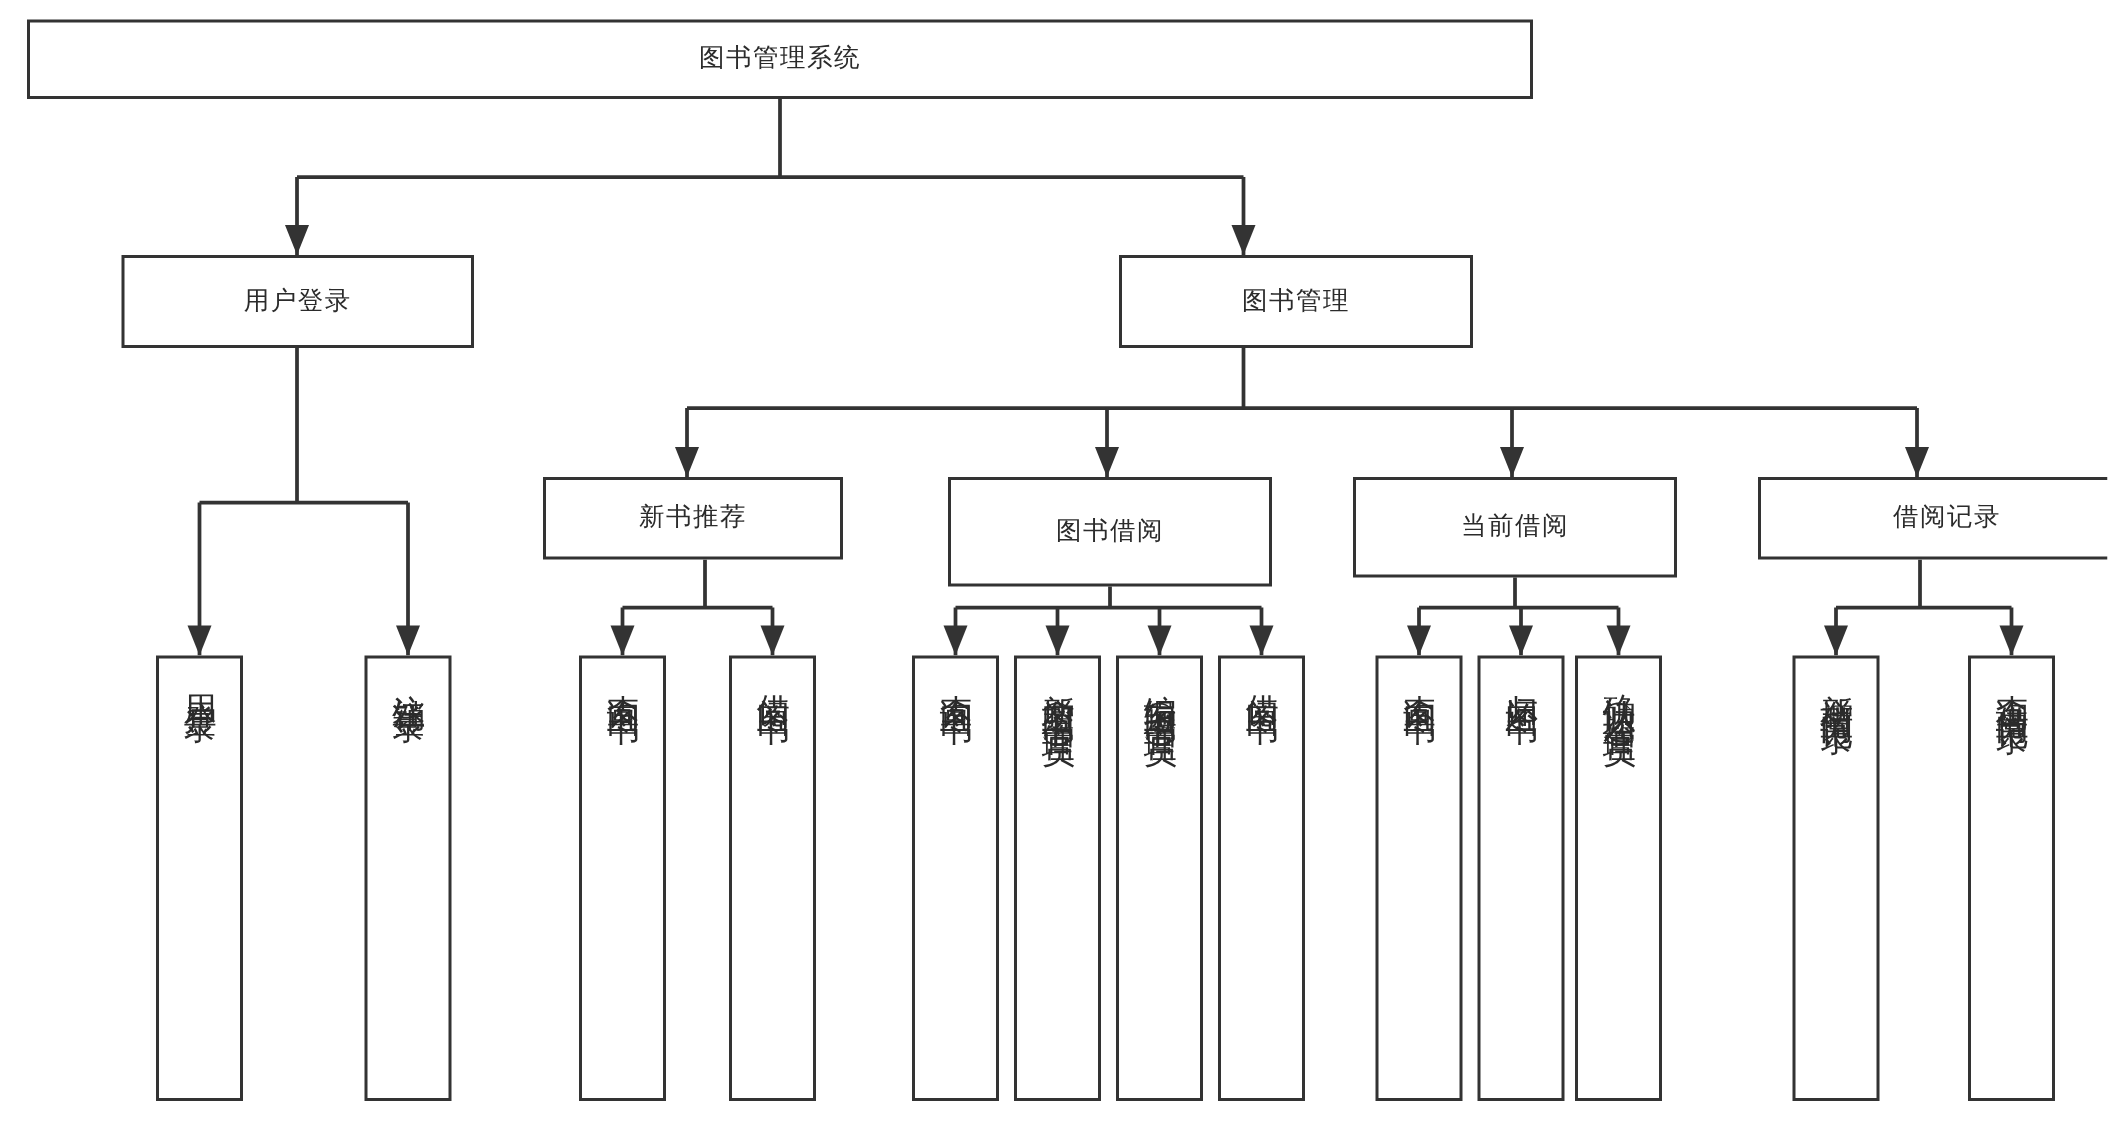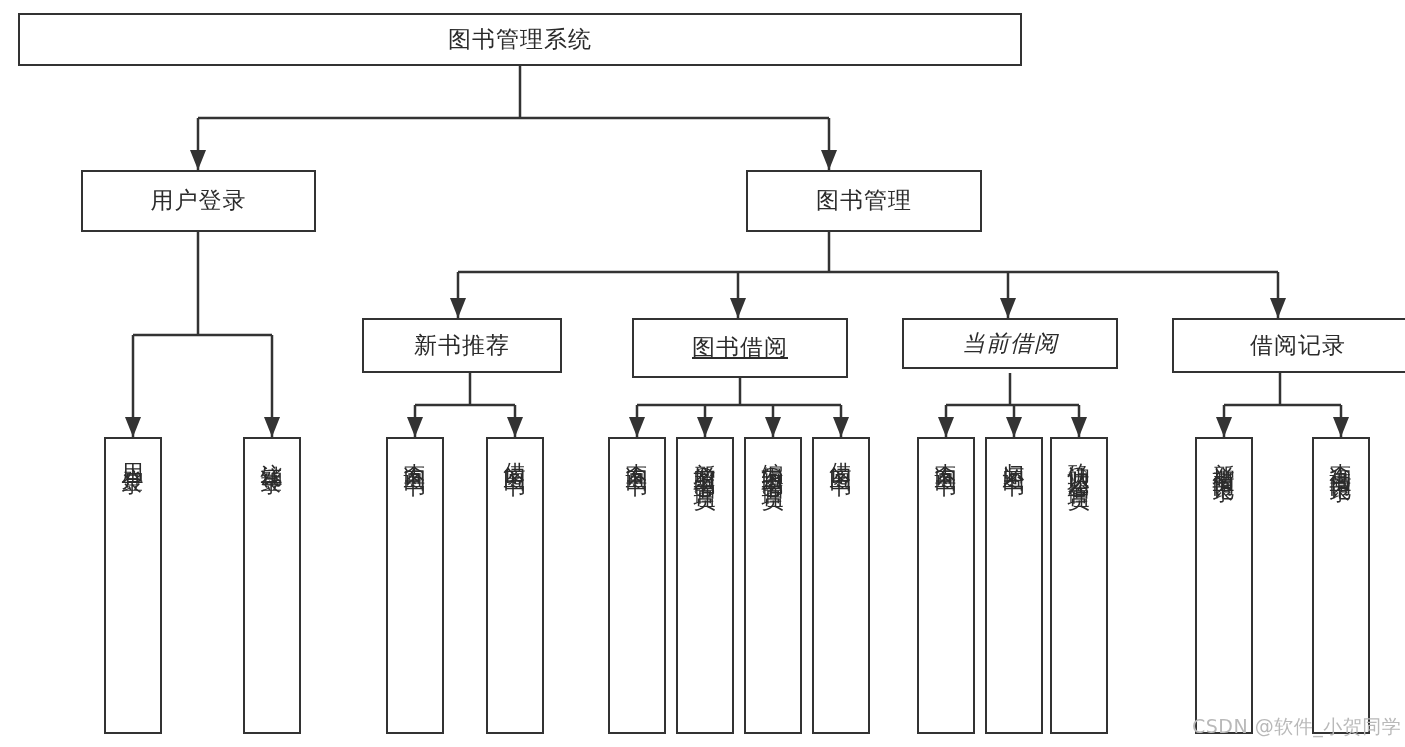--- a/index.html
+++ b/index.html
@@ -29,21 +29,21 @@
     position: absolute;
     box-sizing: border-box;
     border: 2.5px solid #333333;
     background: #ffffff;
     display: flex;
     align-items: center;
     justify-content: center;
     color: #2b2b2b;
   }
   .node-h .label {
-    font-size: 23px;
+    font-size: 17px;
     letter-spacing: 1px;
     line-height: 1.2;
     white-space: nowrap;
   }
   .node-v {
     align-items: flex-start;
     justify-content: center;
     padding-top: 6px;
   }
   .node-v .label {
@@ -126,24 +126,24 @@
       </div>
       <div class="node node-h" style="left: 81px; top: 170px; width: 235px; height: 62px;">
         <span class="label">用户登录</span>
       </div>
       <div class="node node-h" style="left: 746px; top: 170px; width: 236px; height: 62px;">
         <span class="label">图书管理</span>
       </div>
       <div class="node node-h" style="left: 362px; top: 318px; width: 200px; height: 55px;">
         <span class="label">新书推荐</span>
       </div>
-      <div class="node node-h" style="left: 632px; top: 318px; width: 216px; height: 60px; text-decoration: underline;">
+      <div class="node node-h" style="left: 632px; top: 318px; width: 216px; height: 73px;">
         <span class="label">图书借阅</span>
       </div>
-      <div class="node node-h" style="left: 902px; top: 318px; width: 216px; height: 51px; font-style: italic;">
+      <div class="node node-h" style="left: 902px; top: 318px; width: 216px; height: 67px;">
         <span class="label">当前借阅</span>
       </div>
       <div class="node node-h" style="left: 1172px; top: 318px; width: 252px; height: 55px;">
         <span class="label">借阅记录</span>
       </div>
       <div class="node node-v" style="left: 104px; top: 437px; width: 58px; height: 297px;">
         <span class="label">用户登录</span>
       </div>
       <div class="node node-v" style="left: 243px; top: 437px; width: 58px; height: 297px;">
         <span class="label">注销登录</span>
@@ -175,14 +175,13 @@
       <div class="node node-v" style="left: 1050px; top: 437px; width: 58px; height: 297px;">
         <span class="label">确认归还（管理员）</span>
       </div>
       <div class="node node-v" style="left: 1195px; top: 437px; width: 58px; height: 297px;">
         <span class="label">新增借阅记录</span>
       </div>
       <div class="node node-v" style="left: 1312px; top: 437px; width: 58px; height: 297px;">
         <span class="label">查询借阅记录</span>
       </div>
     </div>
-  <div class="watermark" style="left: 1192px; top: 714px;">CSDN @软件_小贺同学</div>
 </div>
 
 </body></html>

